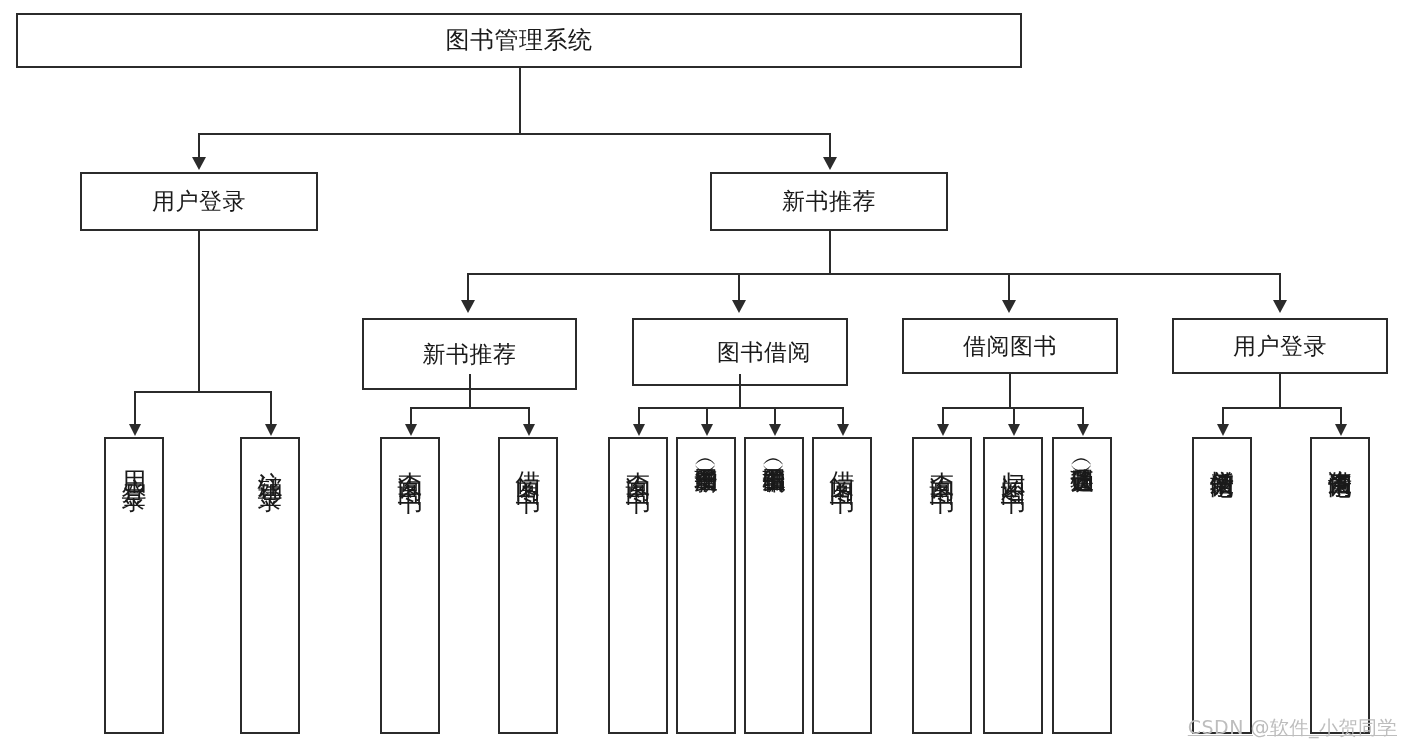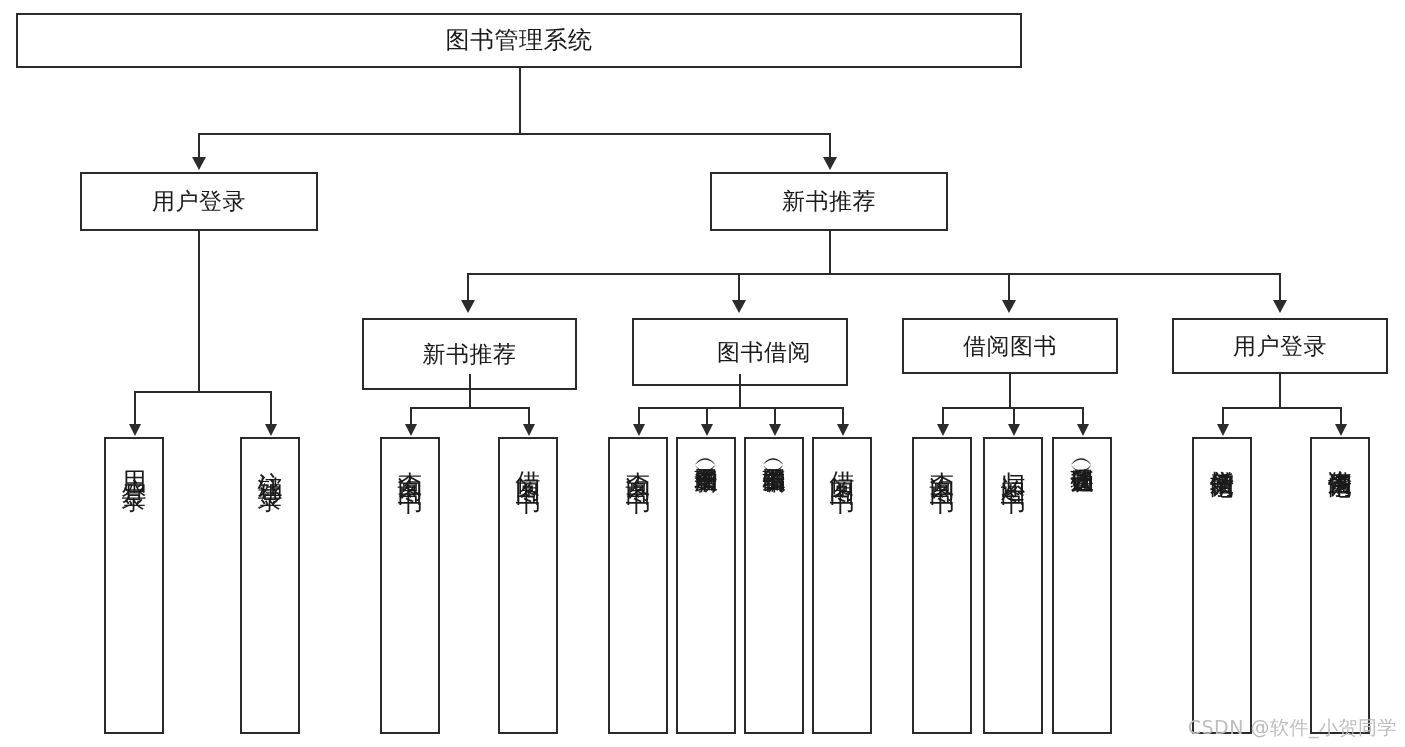--- a/index.html
+++ b/index.html
@@ -87,20 +87,21 @@
   
   #watermark{
     position:absolute;
     right:8px;
     bottom:6px;
     font-size:19px;
     color:#bdbdbd;
     letter-spacing:0.5px;
     white-space:nowrap;
     user-select:none;
+    text-decoration:underline;
   }
 </style>
 </head>
 <body>
 
 <div id="canvas">
 
   <div class="node h root" style="left:16px; top:13px; width:1006px; height:55px;">
     <span class="label">图书管理系统</span>
   </div>

